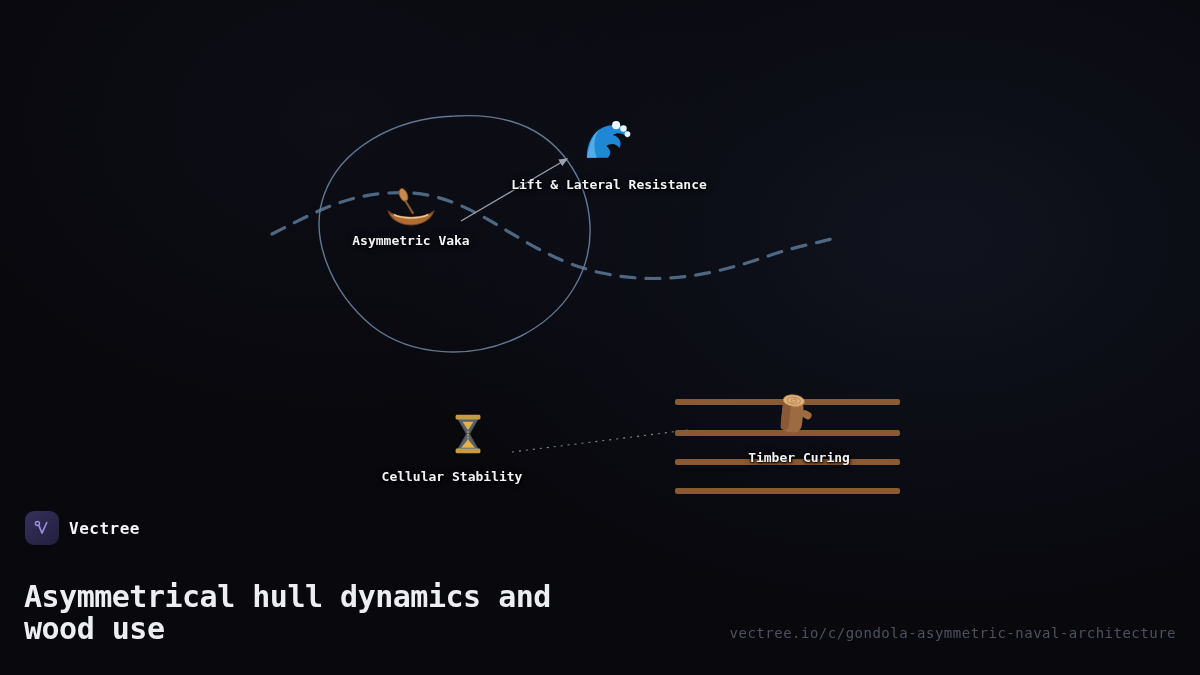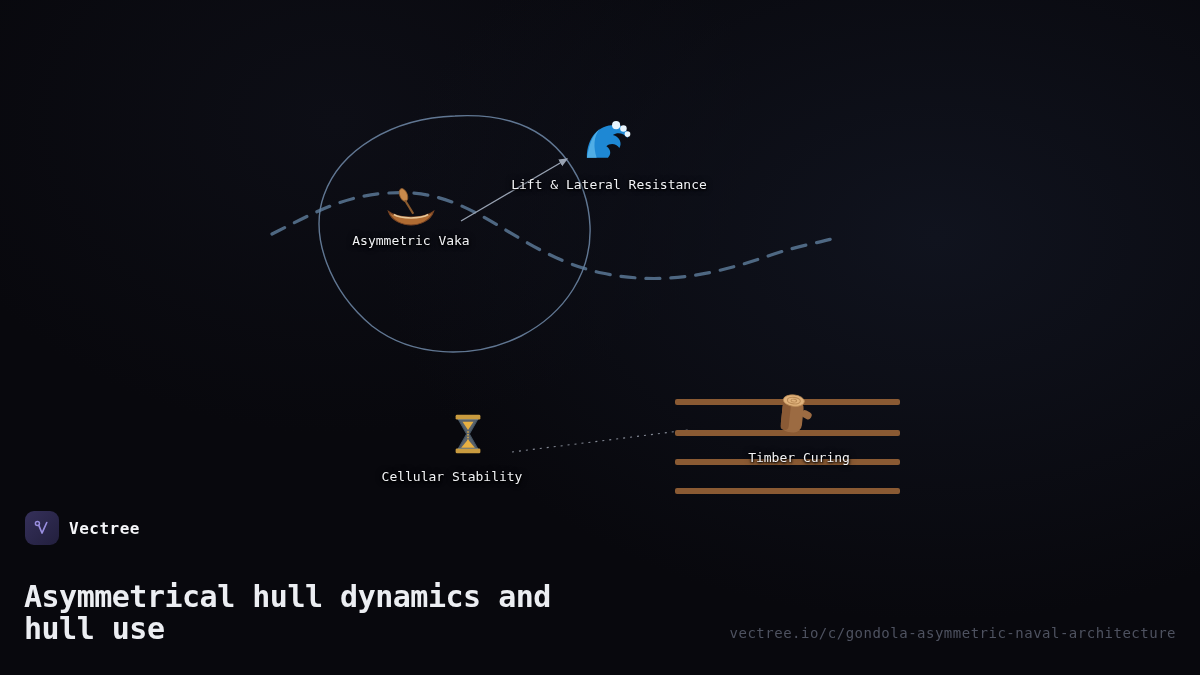--- a/index.html
+++ b/index.html
@@ -26,21 +26,21 @@
   }
 
   .node { position: absolute; z-index: 3; }
   .node-icon { display: block; }
 
   .node-label {
     position: absolute;
     transform: translateX(-50%);
     white-space: nowrap;
     font-size: 13px;
-    font-weight: normal;
+    font-weight: bold;
     color: #f2f3f6;
     text-shadow: 1px 1px 2px rgba(0,0,0,0.95), -1px 1px 2px rgba(0,0,0,0.7), 0 0 6px rgba(0,0,0,0.8);
     z-index: 4;
   }
 
   .brand-row {
     position: absolute; left: 25px; top: 511px;
     display: flex; align-items: center; gap: 10px; z-index: 5; text-align: center;
   }
   .brand-logo {
@@ -147,18 +147,18 @@
       <svg viewBox="0 0 24 24" width="22" height="22">
         <circle cx="7" cy="7" r="2.2" fill="none" stroke="#9a8fe0" stroke-width="1.6"></circle>
         <path d="M8.5 9.2 L12 17.5 L17.2 6" fill="none" stroke="#9a8fe0" stroke-width="1.8" stroke-linecap="round" stroke-linejoin="round"></path>
       </svg>
     </div>
     <div class="brand-name">Vectree</div>
   </div>
 
   <div class="page-title">
     <div>Asymmetrical hull dynamics and</div>
-    <div>hull use</div>
+    <div>wood use</div>
   </div>
 
   <div class="footer-url">vectree.io/c/gondola-asymmetric-naval-architecture</div>
 
 </div>
 
 </body></html>

